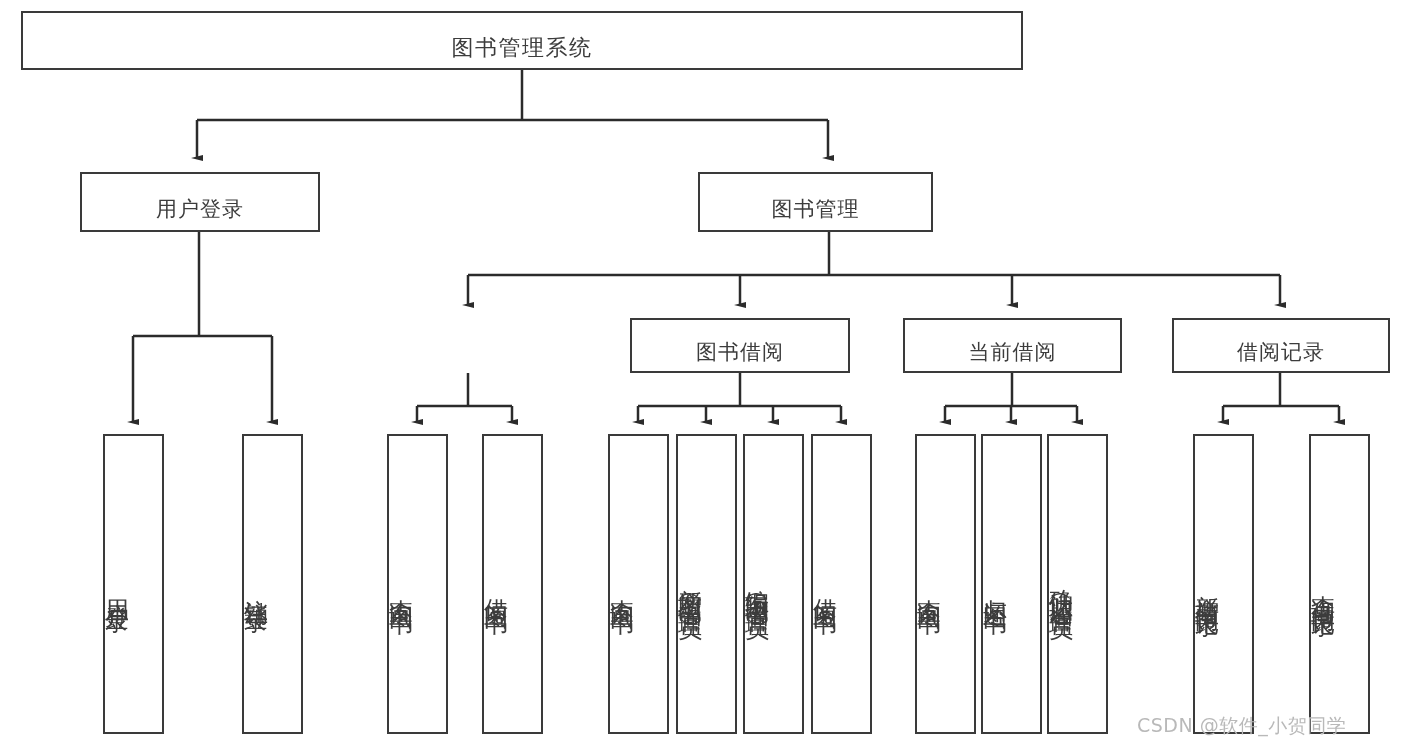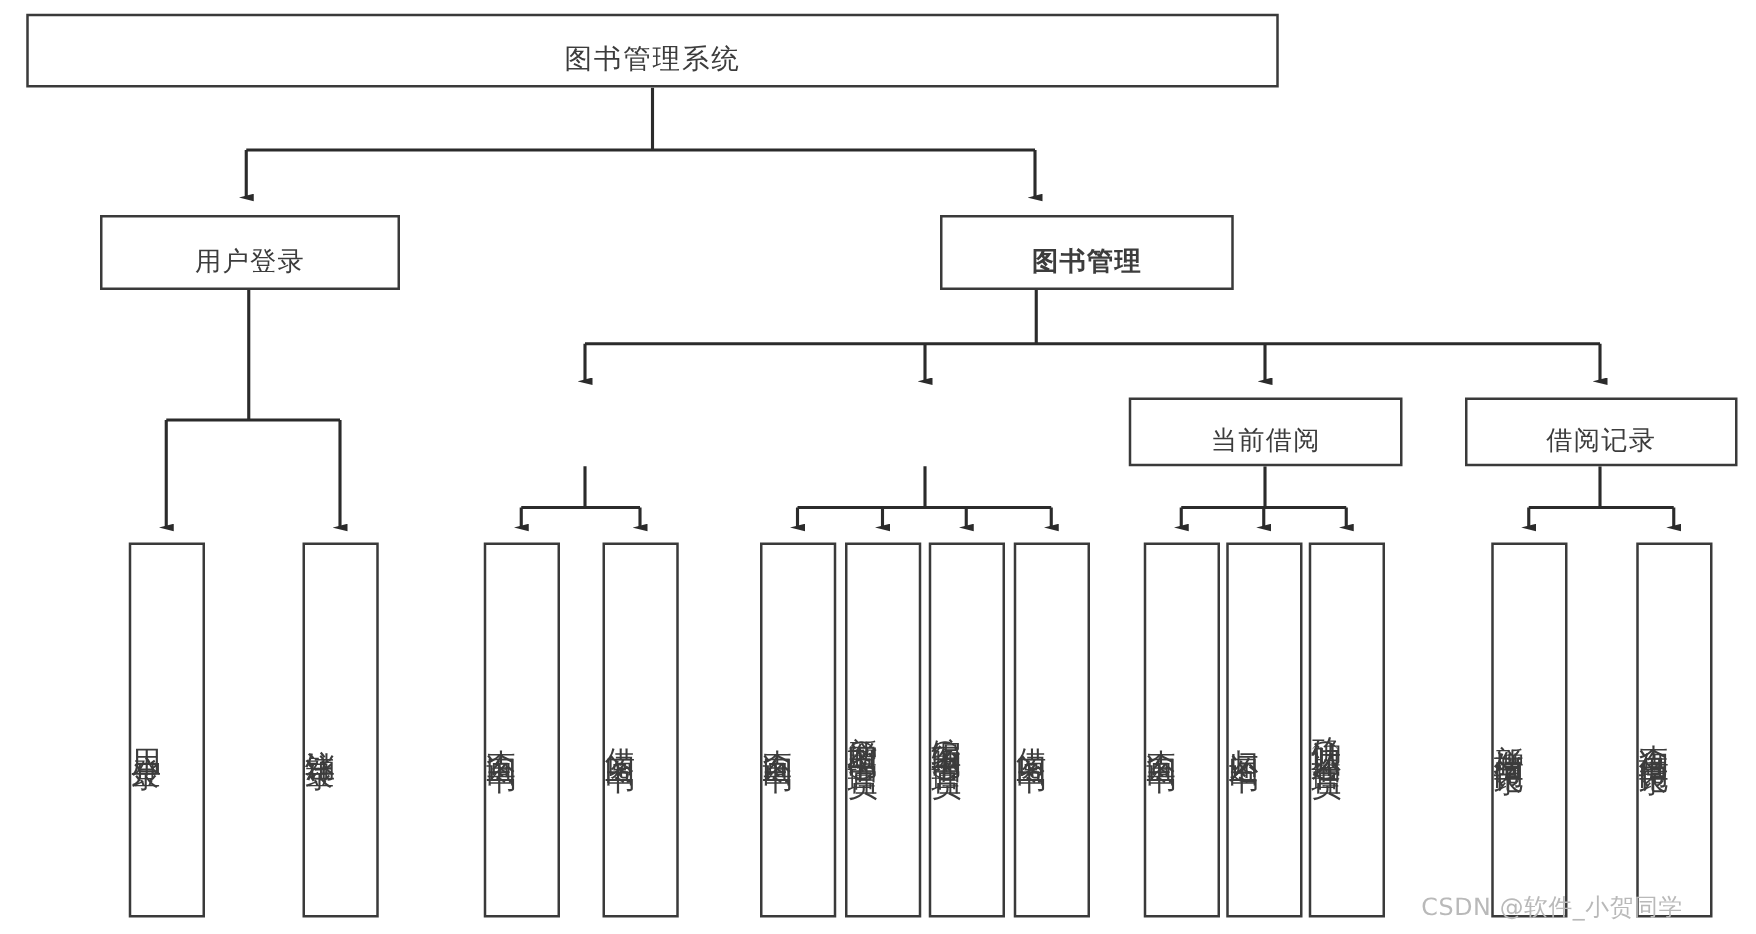--- a/index.html
+++ b/index.html
@@ -127,24 +127,27 @@
     </g>
   </svg>
 
   <div class="node horiz root" style="left:21px; top:11px; width:1002px; height:59px;">
     <span class="label">图书管理系统</span>
   </div>
 
   <div class="node horiz" style="left:80px; top:172px; width:240px; height:60px;">
     <span class="label">用户登录</span>
   </div>
-  <div class="node horiz" style="left:752px; top:172px; width:235px; height:60px;font-weight:bold;">
+  <div class="node horiz" style="left:698px; top:172px; width:235px; height:60px;">
     <span class="label">图书管理</span>
   </div>
 
+  <div class="node horiz" style="left:630px; top:318px; width:220px; height:55px;">
+    <span class="label">图书借阅</span>
+  </div>
   <div class="node horiz" style="left:1172px; top:318px; width:218px; height:55px;">
     <span class="label">借阅记录</span>
   </div>
   <div class="node horiz" style="left:903px; top:318px; width:219px; height:55px;">
     <span class="label">当前借阅</span>
   </div>
 
   <div class="node vert" style="left:103px; top:434px; width:61px; height:300px;">
     <span class="label">用户登录</span>
   </div>

